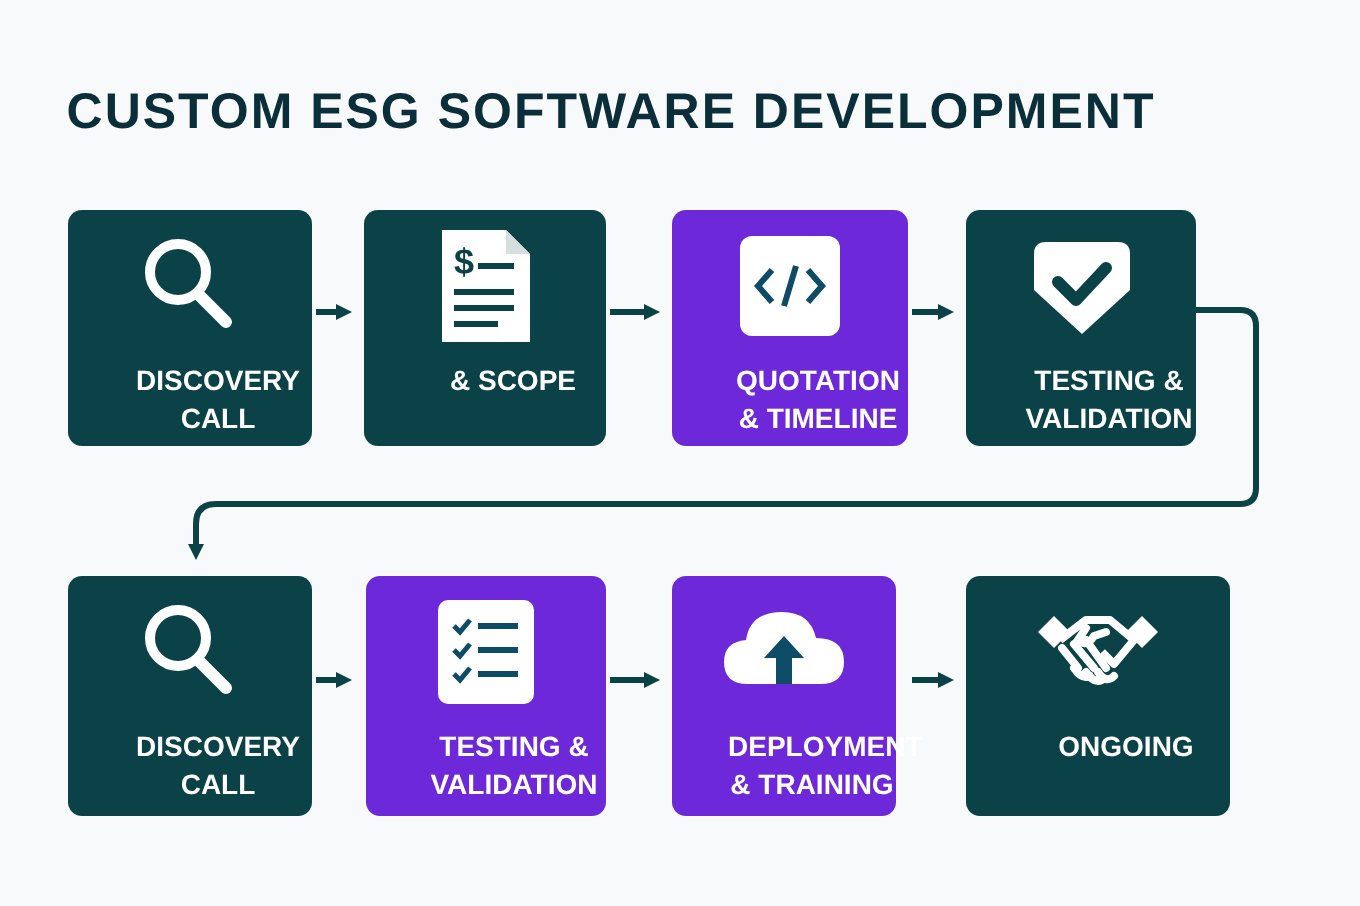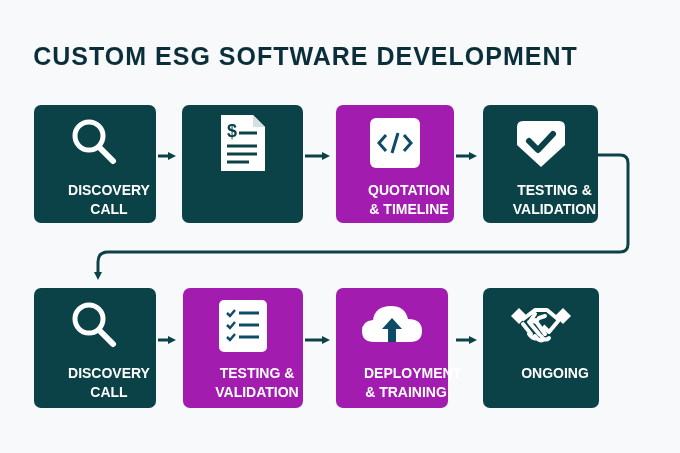--- a/index.html
+++ b/index.html
@@ -2,21 +2,21 @@
 <html><head>
   <meta charset="utf-8">
   <style>
     html, body { margin:0; padding:0; }
     body { width:680px; height:453px; background:#f8f9fa; position:relative; overflow:hidden;
            font-family:"Liberation Sans", "DejaVu Sans", sans-serif; }
     .title { position:absolute; left:0; top:42px; width:611px; text-align:center;
              font-weight:700; font-size:25px; letter-spacing:1px; color:#0b2f3a; }
     .box { position:absolute; border-radius:7px; color:#fff; box-sizing:border-box; }
     .box.dark { background:#0a4247; }
-    .box.blue { background:#a21caf; }
+    .box.blue { background:#6d28d9; }
     .box .icon { position:absolute; left:0; right:0; top:8px; height:60px; display:flex;
                  align-items:center; justify-content:center; }
     .box .label { position:absolute; left:0; right:0; top:76px; text-align:center;
                   font-weight:700; font-size:14px; line-height:19px;padding-left:28px; }
     .label span { display:block; }
     svg.connector { position:absolute; left:0; top:0; }
   </style>
 </head>
 <body>
 
@@ -61,20 +61,21 @@
         <path d="M4,2 L36,2 L48,14 L48,58 L4,58 Z" fill="#fff"></path>
         <path d="M36,2 L36,14 L48,14" fill="#d6dfe0"></path>
         <text x="10" y="24" font-size="18" font-weight="700" fill="#0a4247" font-family="Liberation Sans, sans-serif">$</text>
         <line x1="22" y1="20" x2="40" y2="20" stroke="#0a4247" stroke-width="3"></line>
         <line x1="10" y1="33" x2="40" y2="33" stroke="#0a4247" stroke-width="3"></line>
         <line x1="10" y1="41" x2="40" y2="41" stroke="#0a4247" stroke-width="3"></line>
         <line x1="10" y1="49" x2="32" y2="49" stroke="#0a4247" stroke-width="3"></line>
       </svg>
   </div>
   <div class="label">
+      <span>&amp; SCOPE</span>
     </div>
 </div>
 
 <div class="box blue" style="left:336px;top:105px;width:118px;height:118px;">
   <div class="icon">
     <svg width="52" height="52" viewBox="0 0 52 52">
         <rect x="1" y="1" width="50" height="50" rx="6" fill="#fff"></rect>
         <path d="M17,18 L10,26 L17,34" stroke="#0d4b66" stroke-width="3" fill="none"></path>
         <path d="M35,18 L42,26 L35,34" stroke="#0d4b66" stroke-width="3" fill="none"></path>
         <line x1="29" y1="16" x2="23" y2="36" stroke="#0d4b66" stroke-width="3"></line>
@@ -136,21 +137,21 @@
         <path d="M14,40 Q2,40 2,29 Q2,19 13,18 Q15,4 31,4 Q45,4 48,17 Q62,17 62,29 Q62,40 50,40 Z" fill="#fff"></path>
         <path d="M32,16 L22,27 L28,27 L28,40 L36,40 L36,27 L42,27 Z" fill="#0d4b66"></path>
       </svg>
   </div>
   <div class="label">
       <span>DEPLOYMENT</span>
       <span>&amp; TRAINING</span>
     </div>
 </div>
 
-<div class="box dark" style="left:483px;top:288px;width:116px;height:120px;">
+<div class="box dark" style="left:483px;top:288px;width:132px;height:120px;">
   <div class="icon">
     <svg width="64" height="52" viewBox="0 0 64 52">
         <path d="M2,16 L10,8 L18,16 L10,24 Z" fill="#fff"></path>
         <path d="M62,16 L54,8 L46,16 L54,24 Z" fill="#fff"></path>
         <path d="M13,20 L26,10 L38,10 L50,20 L40,32 L34,26" stroke="#fff" stroke-width="4" fill="none" stroke-linejoin="round"></path>
         <path d="M14,24 L22,34 M20,22 L30,34 M26,20 L36,34 M20,34 Q24,40 28,38 M26,36 Q30,42 34,40 M32,36 Q36,42 40,38" stroke="#fff" stroke-width="4" fill="none" stroke-linecap="round"></path>
         <path d="M26,14 L22,20 Q26,24 30,18 L36,16" stroke="#fff" stroke-width="4" fill="none" stroke-linecap="round"></path>
       </svg>
   </div>
   <div class="label">

